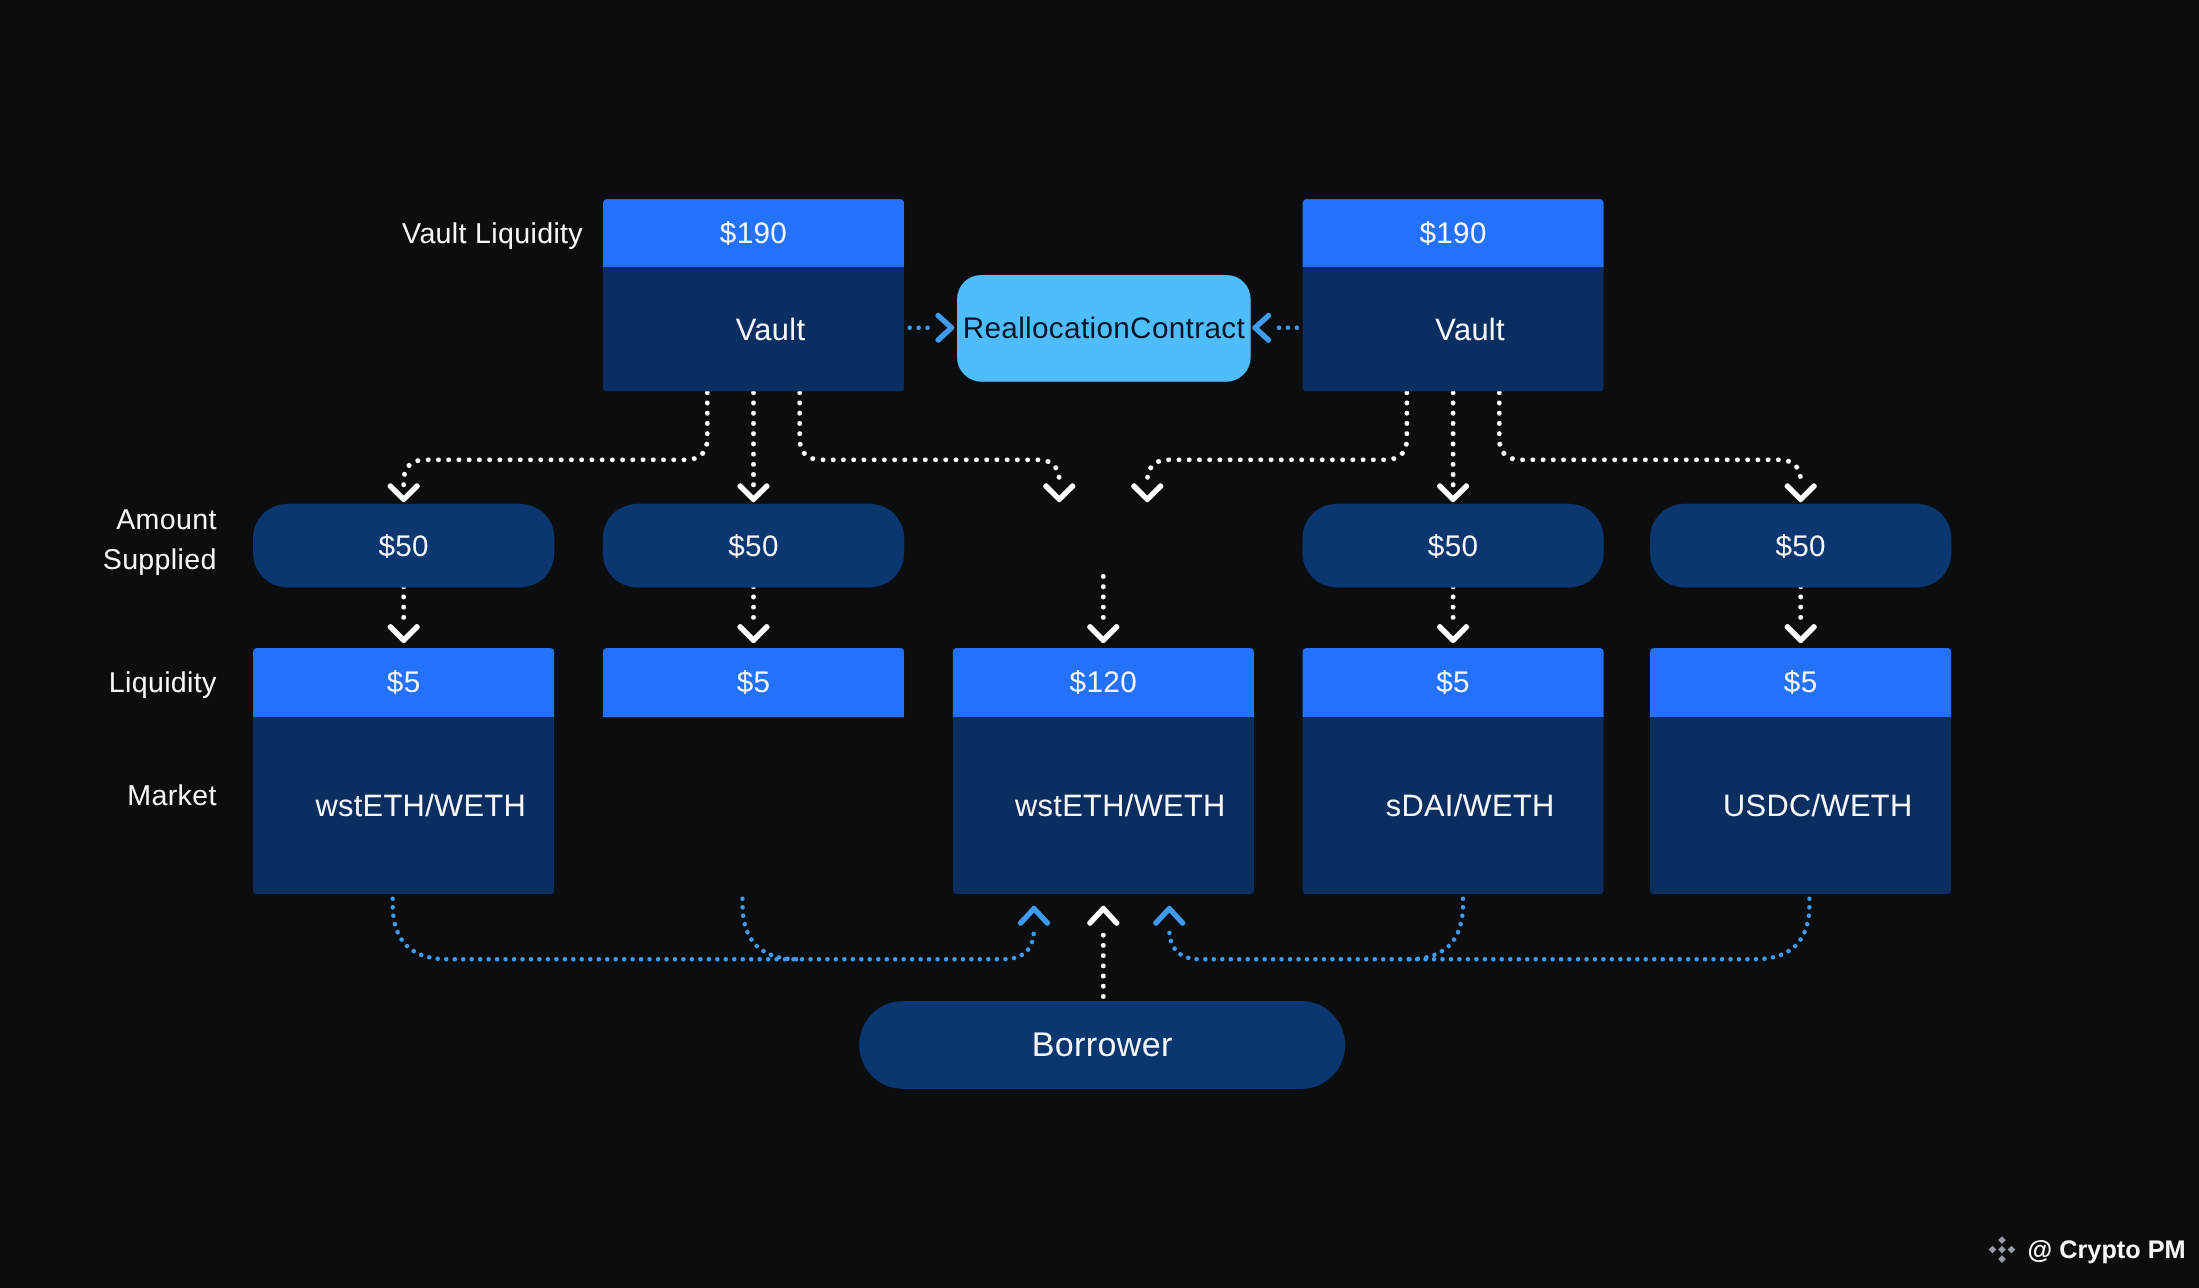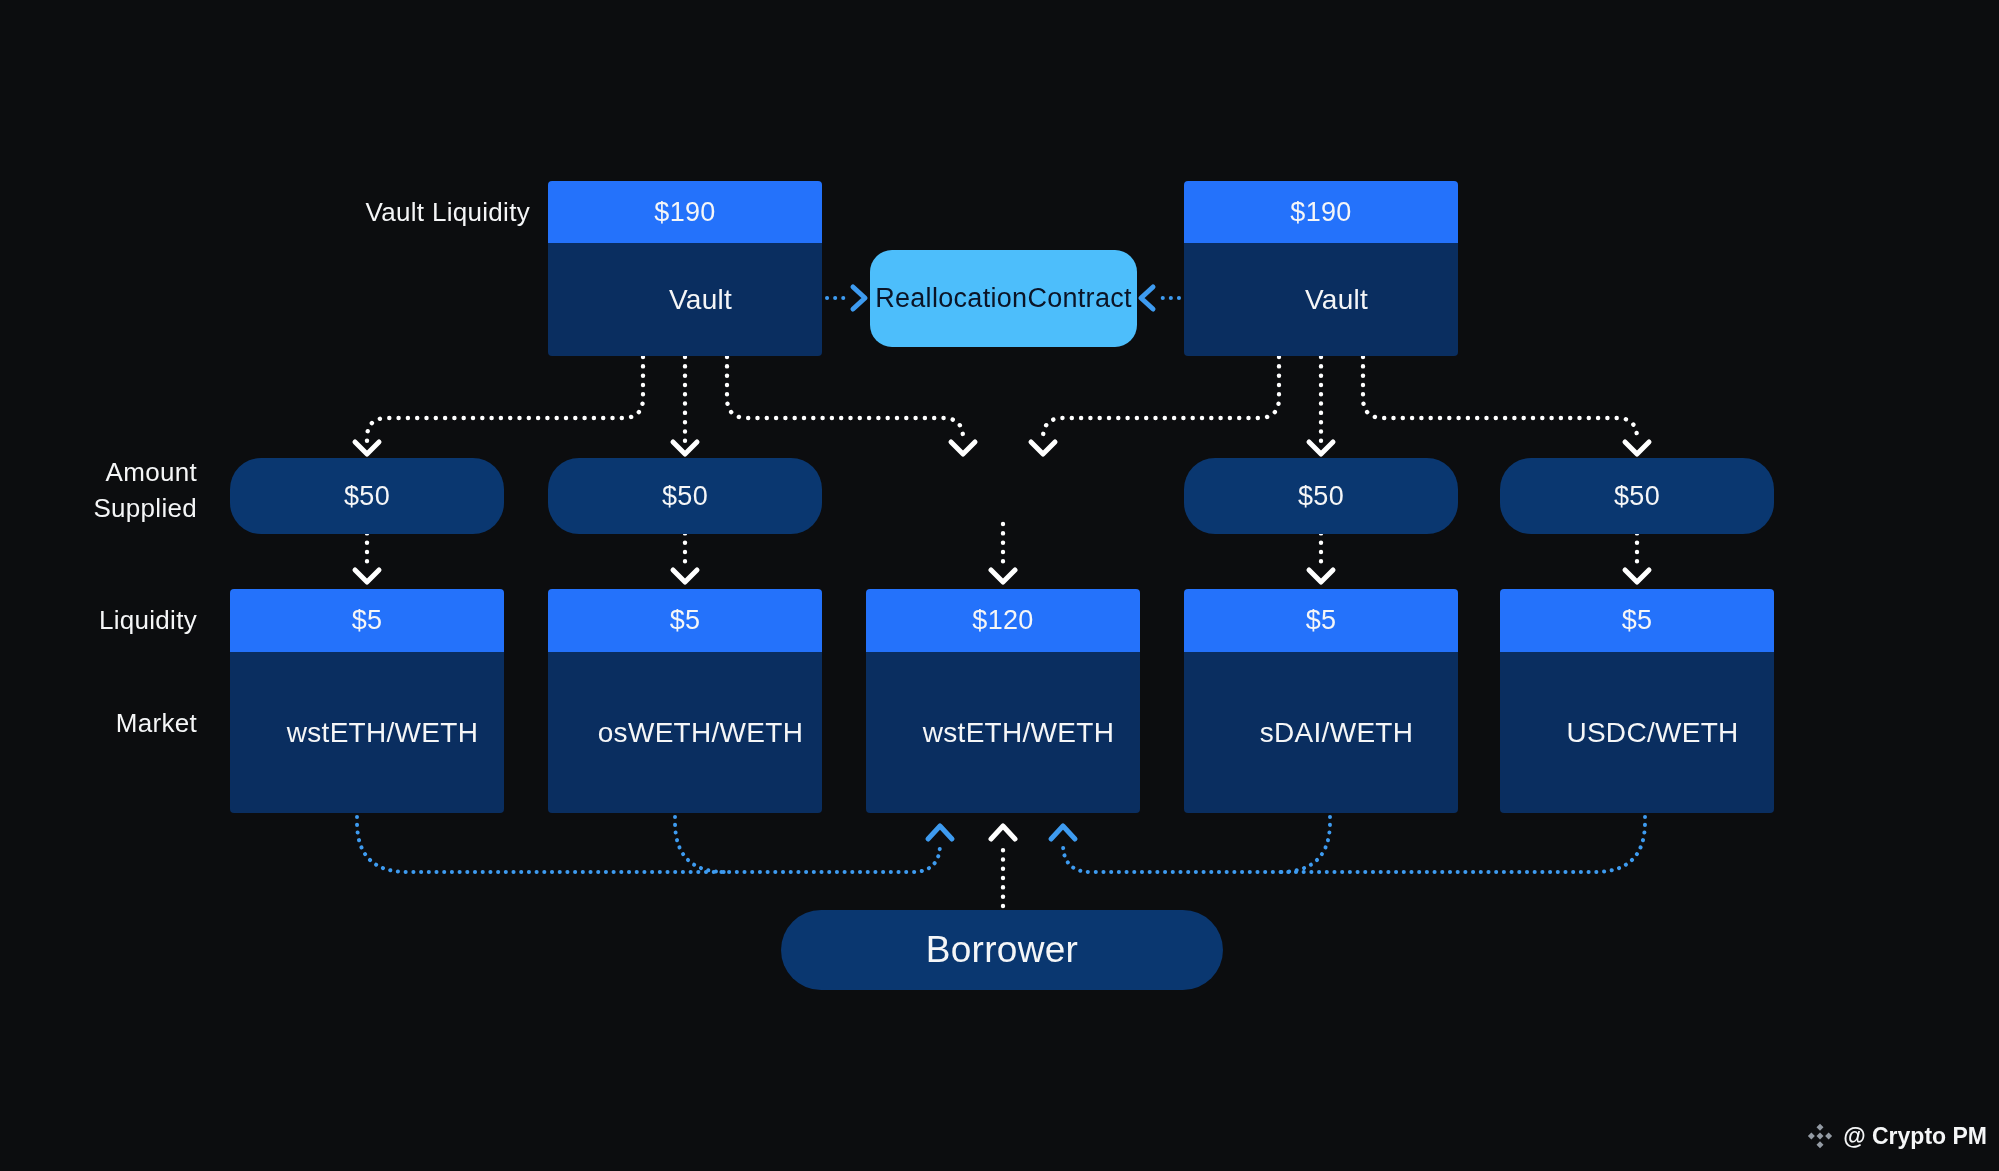--- a/index.html
+++ b/index.html
@@ -31,21 +31,21 @@
 
   .col1{left:230px}.col2{left:548px}.col3{left:866px}.col4{left:1184px}.col5{left:1500px}
 
   .realloc{position:absolute;left:870px;top:250px;width:267px;height:97px;border-radius:22px;
     background:var(--light-blue,#4dbefb);color:var(--realloc-text,#0b1426);
     display:flex;align-items:center;justify-content:center;
     font-size:27px;line-height:31px;font-weight:500;z-index:2;letter-spacing:.3px;}
 
   .borrower{position:absolute;left:781px;top:910px;width:442px;height:80px;border-radius:40px;
     background:var(--pill-navy,#0a3770);display:flex;align-items:center;justify-content:center;
-    font-size:37px;letter-spacing:.3px;z-index:2;}
+    font-size:31px;letter-spacing:.3px;z-index:2;}
 
   .side-label{position:absolute;text-align:right;font-size:26px;line-height:30px;letter-spacing:.3px;z-index:2;color:var(--text-light,#f5f6f7);}
   #label-vault-liquidity{left:130px;width:400px;top:197px;}
   #label-amount{left:0;width:197px;top:454px;line-height:36px;}
   #label-liquidity{left:0;width:197px;top:605px;}
   #label-market{left:0;width:197px;top:708px;}
 
   .watermark{position:absolute;right:12px;top:1122px;display:flex;align-items:center;gap:9px;
     font-size:23px;font-weight:600;z-index:2;color:var(--text-light,#f5f6f7);}
   .watermark svg{display:block;fill:var(--watermark-gray,#949ba4);}
@@ -138,21 +138,20 @@
   <div class="pill col2">$50</div>
   <div class="pill col4">$50</div>
   <div class="pill col5">$50</div>
 
   <div class="two-part market col1">
     <div class="hdr">$5</div>
     <div class="bdy">wstETH/WETH</div>
   </div>
   <div class="two-part market col2">
     <div class="hdr">$5</div>
-    <div class="bdy">osWETH/WETH</div>
   </div>
   <div class="two-part market col3">
     <div class="hdr">$120</div>
     <div class="bdy">wstETH/WETH</div>
   </div>
   <div class="two-part market col4">
     <div class="hdr">$5</div>
     <div class="bdy">sDAI/WETH</div>
   </div>
   <div class="two-part market col5">

